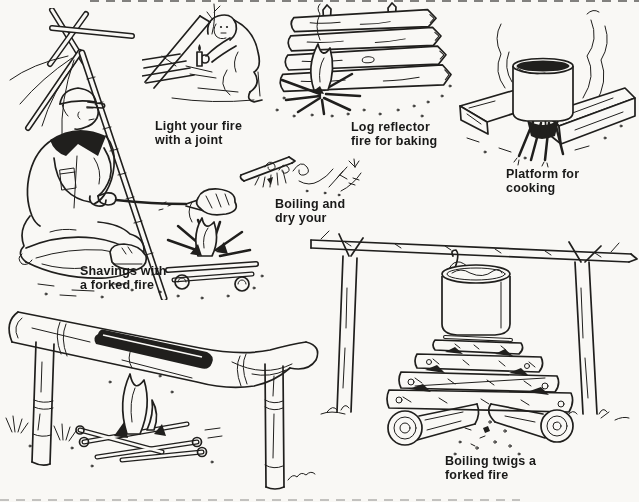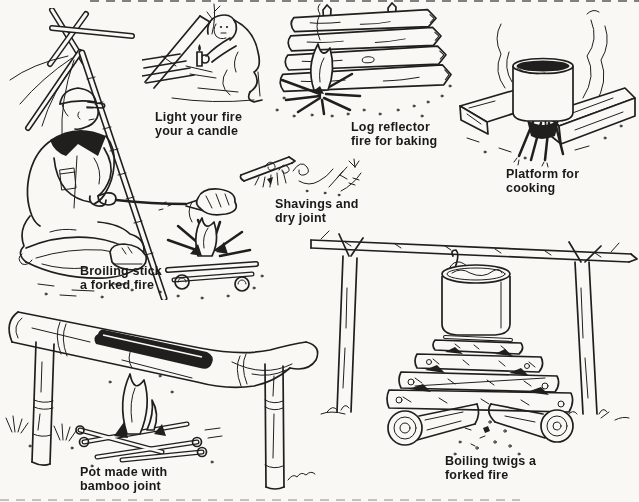--- a/index.html
+++ b/index.html
@@ -526,41 +526,37 @@
       <circle r="1.2" cx="185" cy="194"></circle>
         <circle r="1.2" cx="205" cy="218"></circle>
         <circle r="1" cx="155" cy="214"></circle>
       <path class="fillink" d="M178,200 l5,-2 l2,5 l-5,2 Z"></path>
       <circle r="1" cx="150" cy="226"></circle>
         <circle r="1" cx="214" cy="226"></circle>
     </g>
   </svg>
 
   <div class="caption" style="left:80px;top:265px">
-    <span>Broiling stick</span>
+    <span>Shavings with</span>
     <span>a forked fire</span>
   </div>
-  <div class="caption" style="left:155px;top:111px">
+  <div class="caption" style="left:155px;top:120px">
     <span>Light your fire</span>
-    <span>your a candle</span>
+    <span>with a joint</span>
   </div>
   <div class="caption" style="left:506px;top:168px">
     <span>Platform for</span>
     <span>cooking</span>
   </div>
   <div class="caption" style="left:351px;top:121px">
     <span>Log reflector</span>
     <span>fire for baking</span>
   </div>
   <div class="caption" style="left:275px;top:198px">
-    <span>Shavings and</span>
-    <span>dry joint</span>
-  </div>
-  <div class="caption" style="left:80px;top:466px">
-    <span>Pot made with</span>
-    <span>bamboo joint</span>
+    <span>Boiling and</span>
+    <span>dry your</span>
   </div>
   <div class="caption" style="left:445px;top:455px">
     <span>Boiling twigs a</span>
     <span>forked fire</span>
   </div>
 
 </div>
 
 </body></html>

